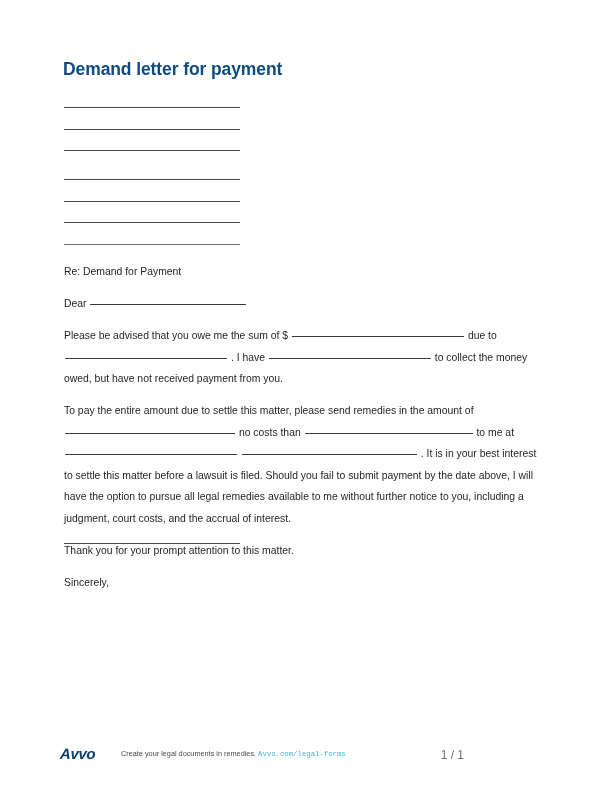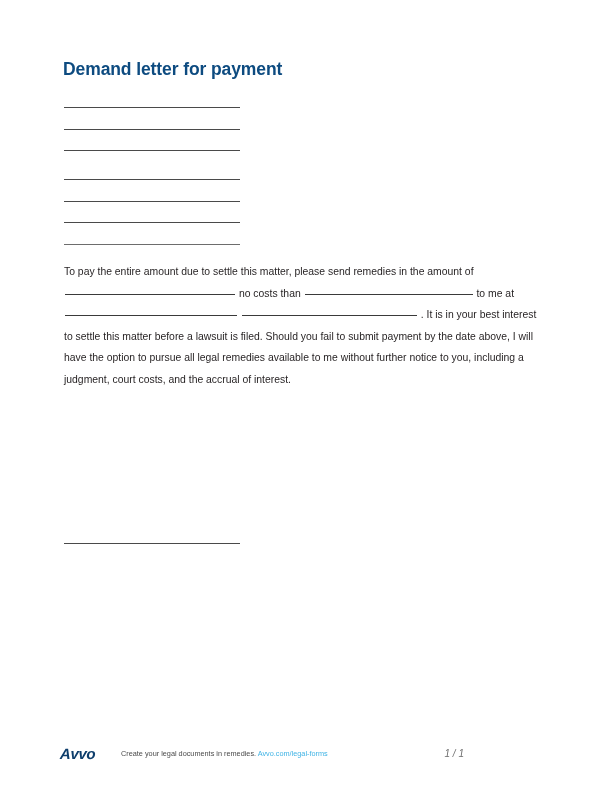--- a/index.html
+++ b/index.html
@@ -119,29 +119,29 @@
     position: absolute;
     left: 121px;
     top: 4px;
     font-size: 7.3px;
     color: #4a4a4a;
     white-space: nowrap;
   }
   .footer-link {
     color: #3fb3e5;
     text-decoration: none;
+    font-family: Liberation Mono, monospace;
   }
   .footer-page {
     position: absolute;
     right: 44px;
     top: 3px;
-    font-size: 10px;
+    font-size: 12px;
     color: #6f6f6f;
     white-space: nowrap;
-    font-style: italic;
   }
 </style>
 </head>
 <body>
 
 <div class="page">
 
   <div class="doc-title">Demand letter for payment</div>
 
   <div class="address-block">
@@ -149,35 +149,57 @@
     <div class="blank-line"></div>
     <div class="blank-line gap-after"></div>
     <div class="blank-line"></div>
     <div class="blank-line"></div>
     <div class="blank-line"></div>
     <div class="blank-line last"></div>
   </div>
 
   <div class="body-block">
 
-
-
+    <p class="para">
+      <span>Re: Demand for Payment</span>
+    </p>
+
+    <p class="para">
+      <span>Dear</span>
+      <span class="fill w-name"></span>
+    </p>
+
+    <p class="para">
+      <span>Please be advised that you owe me the sum of $</span>
+      <span class="fill w-sum"></span>
+      <span>due to</span>
+      <span class="fill w-due"></span>
+      <span>. I have</span>
+      <span class="fill w-have"></span>
+      <span>to collect the money owed, but have not received payment from you.</span>
+    </p>
 
     <p class="para">
       <span>To pay the entire amount due to settle this matter, please send remedies in the amount of</span>
       <span class="fill w-amt"></span>
       <span>no costs than</span>
       <span class="fill w-date"></span>
       <span>to me at</span>
       <span class="fill w-addr1"></span>
       <span class="fill w-addr2"></span>
       <span>. It is in your best interest to settle this matter before a lawsuit is filed. Should you fail to submit payment by the date above, I will have the option to pursue all legal remedies available to me without further notice to you, including a judgment, court costs, and the accrual of interest.</span>
     </p>
 
-
+    <p class="para">
+      <span>Thank you for your prompt attention to this matter.</span>
+    </p>
+
+    <p class="para">
+      <span>Sincerely,</span>
+    </p>
 
   </div>
 
   <div class="signature-line"></div>
 
   <div class="footer">
     <div class="footer-logo">Avvo</div>
     <div class="footer-tagline">
       <span>Create your legal documents in remedies.</span>
       <span class="footer-link">Avvo.com/legal-forms</span>

